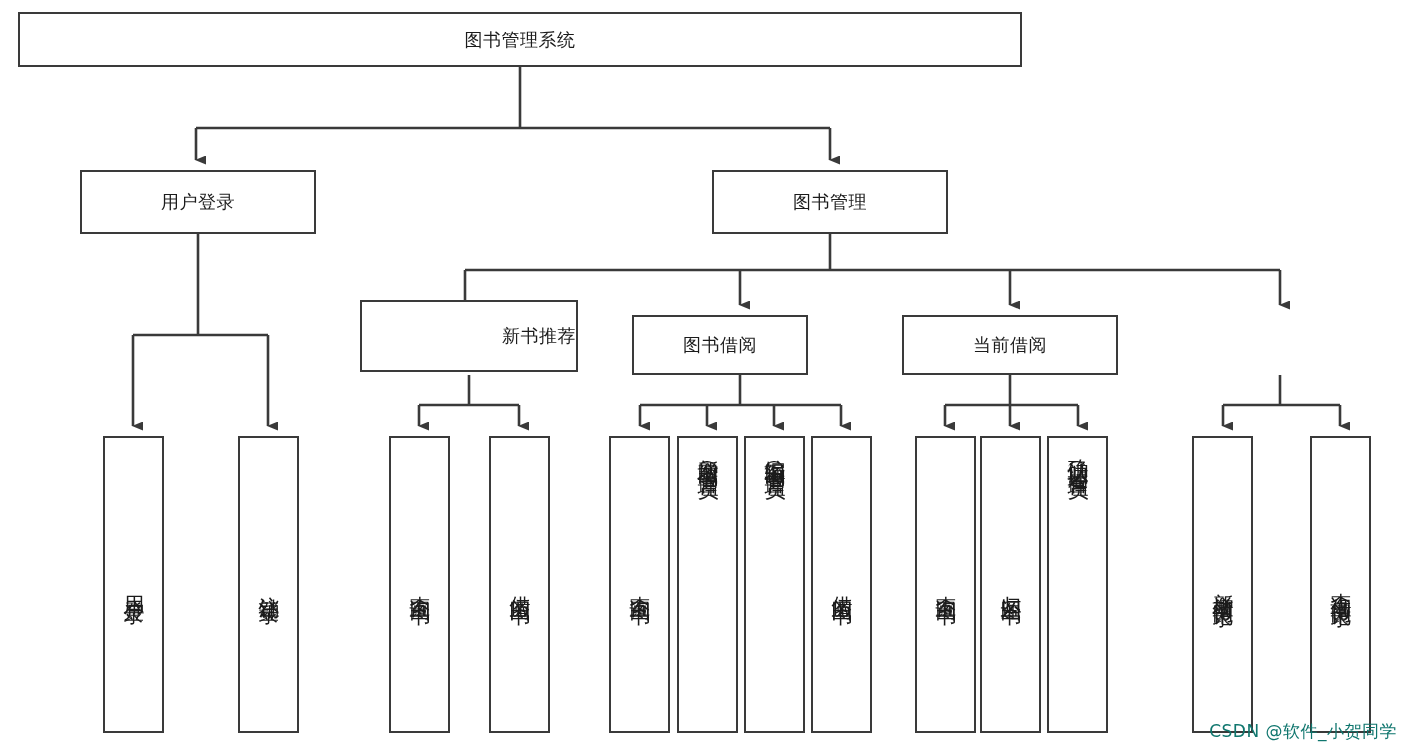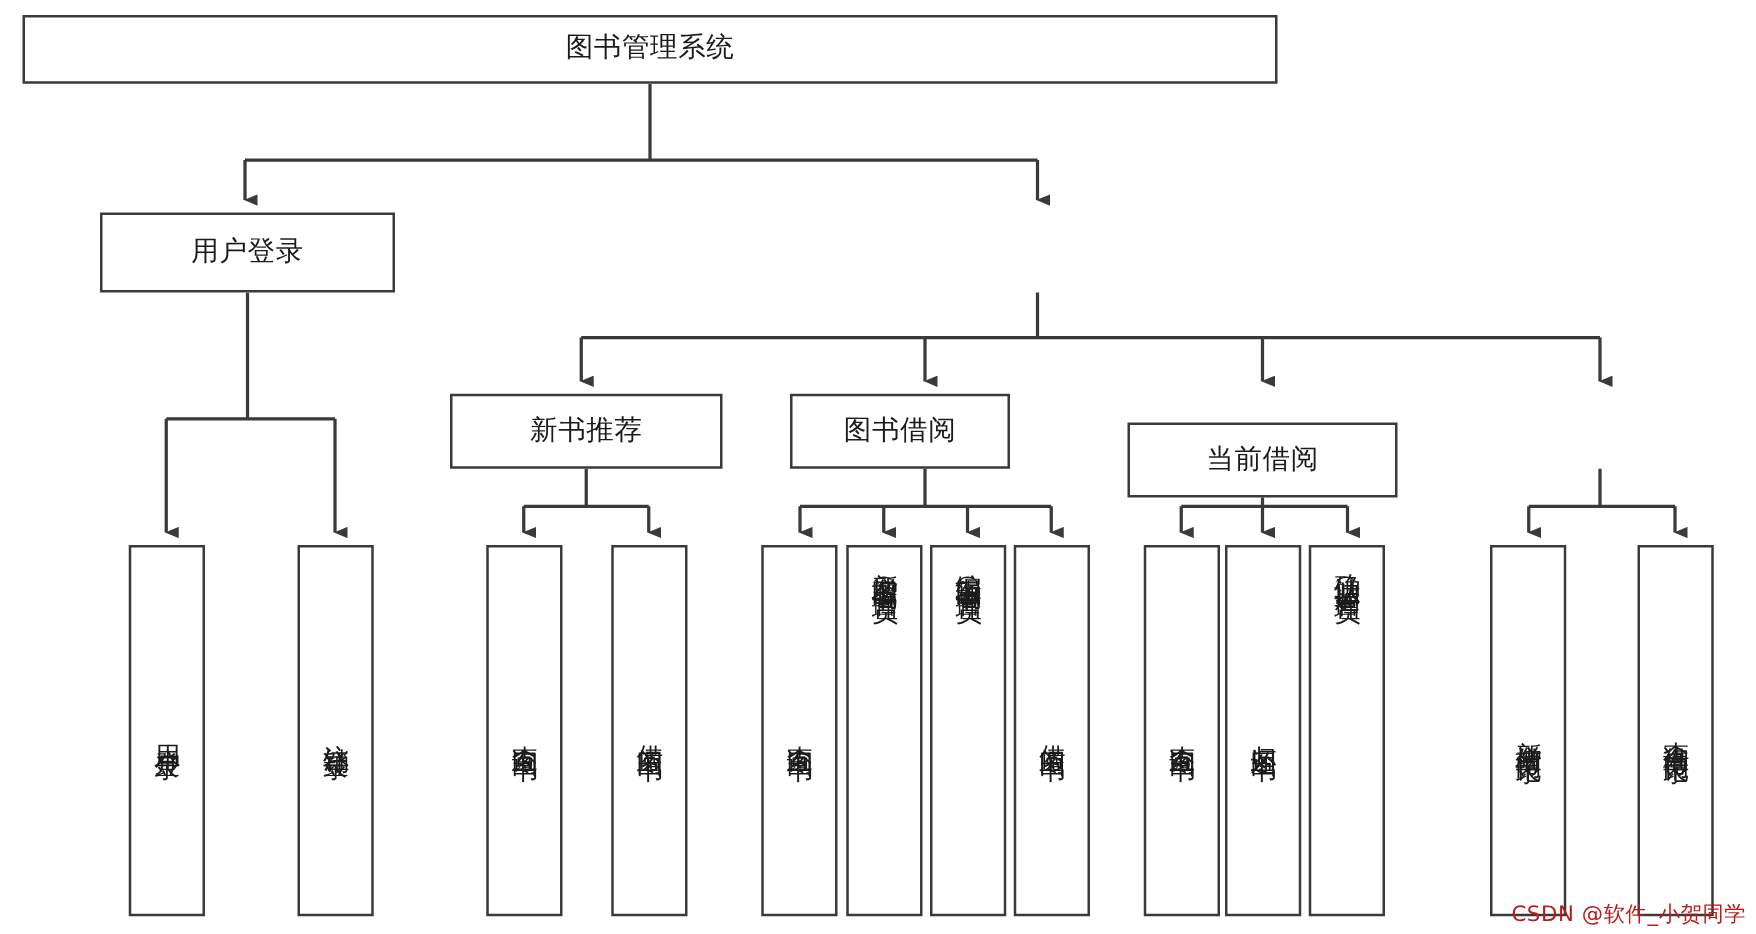--- a/index.html
+++ b/index.html
@@ -31,21 +31,21 @@
     box-sizing: border-box;
     background: #ffffff;
     border: 2px solid #3a3a3a;
     display: flex;
     align-items: center;
     justify-content: center;
     color: #1b1b1b;
     z-index: 2;
   }
   .node.h {
-    font-size: 22px;
+    font-size: 18px;
     letter-spacing: 0.5px;
     line-height: 1.1;
   }
   .node.v {
     align-items: flex-start;
     justify-content: center;
     padding-top: 4px;
   }
   .node.v .vtext {
     writing-mode: vertical-rl;
@@ -58,21 +58,21 @@
   }
   .node.v.centered {
     align-items: center;
     padding-top: 0;
   }
   .watermark {
     position: absolute;
     right: 8px;
     bottom: 4px;
     font-size: 17px;
-    color: #b91c1c;
+    color: #0f766e;
     white-space: nowrap;
     z-index: 3;
     letter-spacing: 0.5px;
   }
 </style>
 </head>
 <body>
 
 <div id="canvas">
 
@@ -126,28 +126,31 @@
     </g>
   </svg>
 
   <div class="node h" style="left:18px; top:12px; width:1004px; height:55px;">
     <span>图书管理系统</span>
   </div>
 
   <div class="node h" style="left:80px; top:170px; width:236px; height:64px;">
     <span>用户登录</span>
   </div>
+  <div class="node h" style="left:712px; top:170px; width:236px; height:64px;">
+    <span>图书管理</span>
+  </div>
 
-  <div class="node h" style="left:360px; top:315px; width:218px; height:60px;">
+  <div class="node h" style="left:360px; top:300px; width:218px; height:72px;justify-content:flex-end;">
     <span>新书推荐</span>
   </div>
   <div class="node h" style="left:632px; top:315px; width:176px; height:60px;">
     <span>图书借阅</span>
   </div>
-  <div class="node h" style="left:902px; top:315px; width:216px; height:60px;margin-top:23px;">
+  <div class="node h" style="left:902px; top:315px; width:216px; height:60px;">
     <span>当前借阅</span>
   </div>
 
   <div class="node v centered" style="left:103px; top:436px; width:61px; height:297px;">
     <span class="vtext">用户登录</span>
   </div>
   <div class="node v centered" style="left:238px; top:436px; width:61px; height:297px;">
     <span class="vtext">注销登录</span>
   </div>
 

